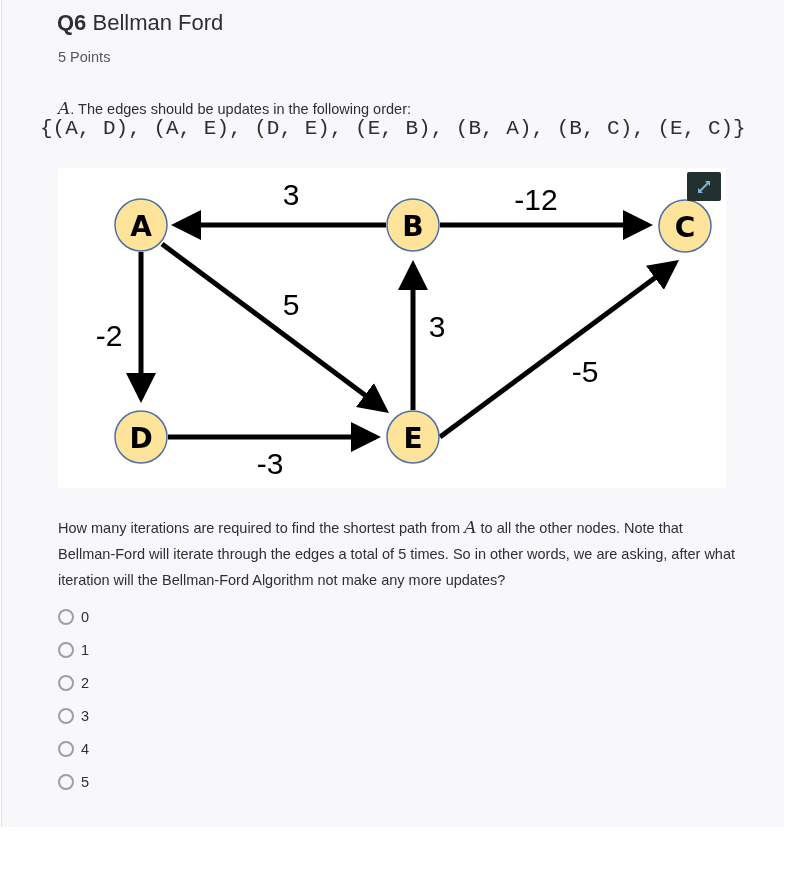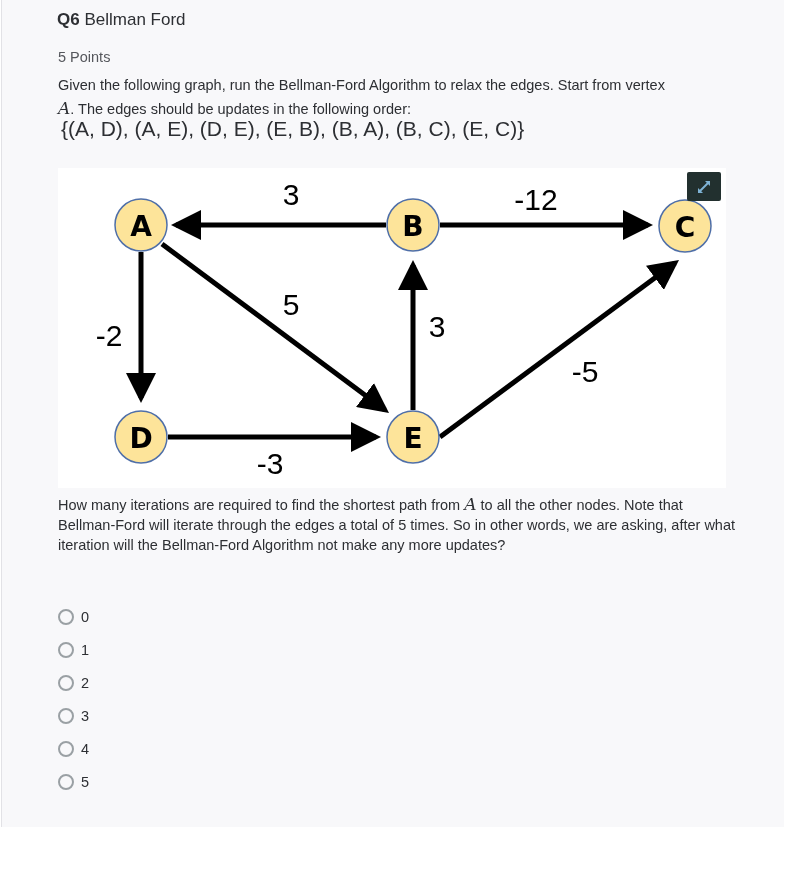--- a/index.html
+++ b/index.html
@@ -1,41 +1,41 @@
 <!DOCTYPE html>
 <html><head>
 <meta charset="utf-8">
 <style>
   html, body { margin:0; padding:0; background:#ffffff; }
   body { width:796px; height:870px; position:relative; overflow:hidden; font-family:"Liberation Sans", sans-serif; }
   .panel { position:absolute; left:1px; top:0; width:782px; height:827px; background:#f8f8fa; border-left:1px solid #e2e2e6; }
-  .title { position:absolute; left:57px; top:10px; font-size:17px; color:#2d2f33; white-space:nowrap; }
+  .title { position:absolute; left:57px; top:10px; font-size:22px; color:#2d2f33; white-space:nowrap; }
   .title b { font-weight:bold; }
   .title .qname { font-weight:normal; }
   .points { position:absolute; left:58px; top:49px; font-size:14.5px; color:#55575c; }
   .prompt { position:absolute; left:58px; top:74px; width:680px; font-size:14.5px; line-height:23px; color:#2d2f33; }
   .math { font-family:"DejaVu Serif", "Liberation Serif", serif; font-style:italic; font-size:17px; }
-  .mathline { position:absolute; left:61px; top:117px; font-family:Liberation Sans, sans-serif; font-size:21px; color:#2d2f33; white-space:nowrap; }
+  .mathline { position:absolute; left:40px; top:117px; font-family:Liberation Mono, monospace; font-size:21px; color:#2d2f33; white-space:nowrap; }
   .figure { position:absolute; left:58px; top:168px; width:668px; height:320px; background:#ffffff; }
   .expand-btn { position:absolute; left:687px; top:172px; width:34px; height:29px; background:#22302f; border-radius:2px; display:flex; align-items:center; justify-content:center; cursor:pointer; }
-  .question { position:absolute; left:58px; top:494px; width:680px; font-size:14.5px; line-height:20px; color:#2d2f33; }
+  .question { position:absolute; left:58px; top:514px; width:680px; font-size:14.5px; line-height:26px; color:#2d2f33; }
   .options { position:absolute; left:58px; top:600px; }
   .option { position:relative; height:33px; display:flex; align-items:center; cursor:pointer; }
   .radio { width:13px; height:13px; border:2.5px solid #9aa0a4; border-radius:50%; box-sizing:border-box; width:16px; height:16px; margin-right:7px; background:transparent; }
   .opt-label { font-size:14.5px; color:#2d2f33; }
 </style>
 </head>
 <body>
 
 <div class="panel"></div>
 
 <div class="title"><b>Q6</b> <span class="qname">Bellman Ford</span></div>
 <div class="points">5 Points</div>
 
-<div class="prompt"><span>Given the following graph, run the Bellman-Ford Algorithm to relax the edges. Start from vertex </span><br><span class="math">A</span><span>. The edges should be updates in the following order:</span></div>
+<div class="prompt"><br><span class="math">A</span><span>. The edges should be updates in the following order:</span></div>
 
 <div class="mathline">{(A, D), (A, E), (D, E), (E, B), (B, A), (B, C), (E, C)}</div>
 
 <div class="figure">
   <svg width="668" height="320" viewBox="58 168 668 320" xmlns="http://www.w3.org/2000/svg">
     <defs>
       <marker id="ah" markerWidth="6" markerHeight="6" refX="5" refY="3" orient="auto" markerUnits="strokeWidth">
         <path d="M0,0 L6,3 L0,6 Z" fill="#000"></path>
       </marker>
     </defs>

